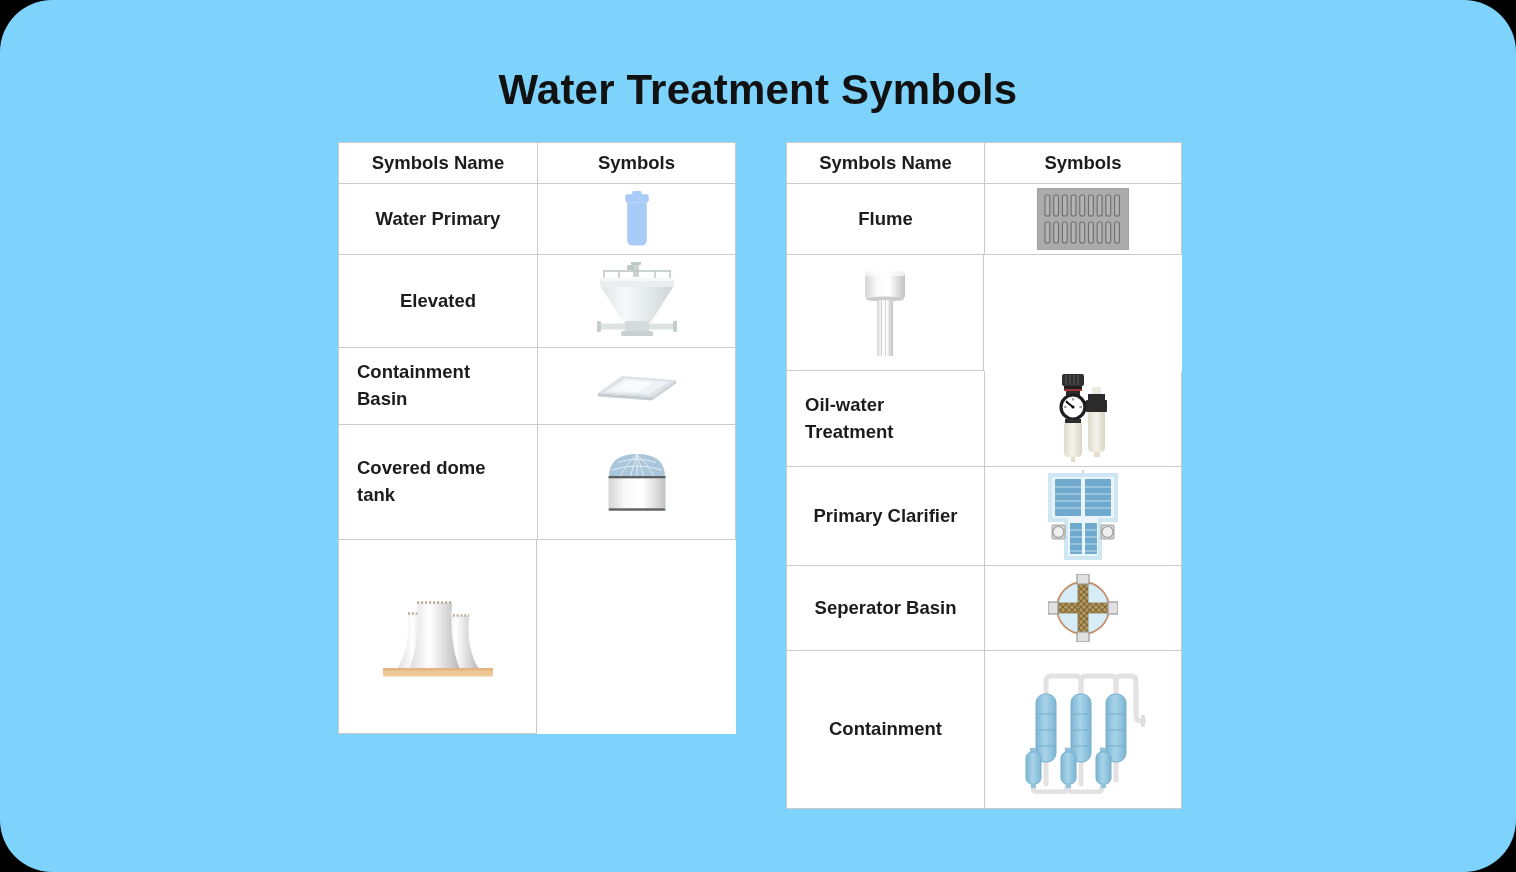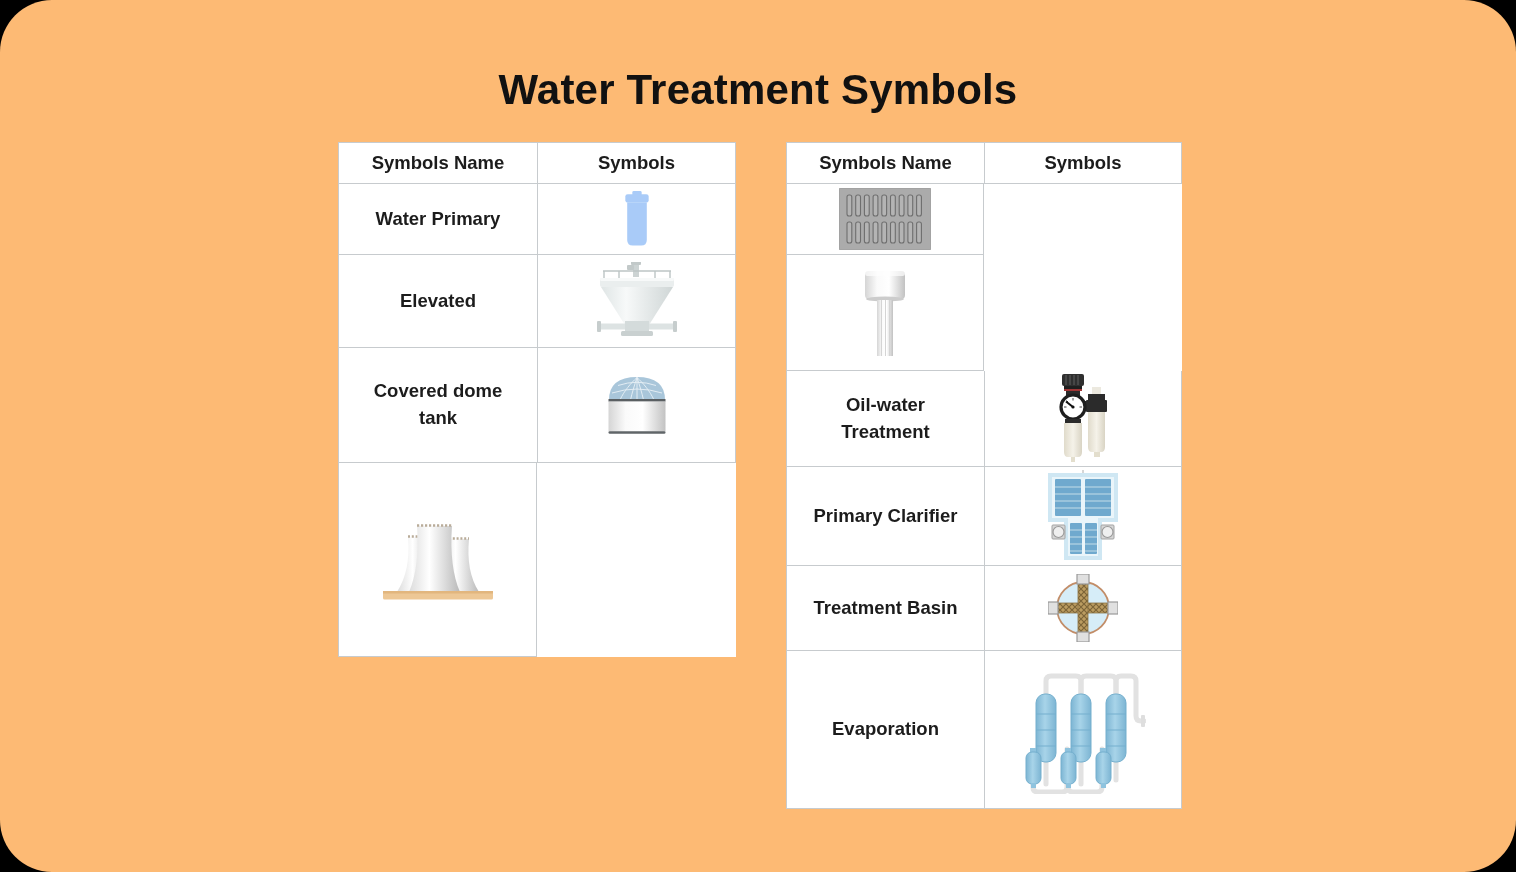--- a/index.html
+++ b/index.html
@@ -6,21 +6,21 @@
     margin: 0;
     width: 1516px;
     height: 872px;
     background: #000;
     overflow: hidden;
     font-family: "Liberation Sans", sans-serif;
   }
   .card {
     position: absolute;
     inset: 0;
-    background: #fdba74;
+    background: #7dd3fc;
     border-radius: 52px;
     overflow: hidden;
   }
   .title {
     position: absolute;
     top: 66px;
     left: 0;
     width: 100%;
     text-align: center;
     font-size: 42px;
@@ -38,21 +38,21 @@
   .tbl-left  { left: 338px; }
   .tbl-right { left: 786px; }
   .row { display: flex; }
   .cell {
     box-sizing: border-box;
     border-right: 1px solid #c7cbce;
     border-bottom: 1px solid #c7cbce;
     display: flex;
     align-items: center;
     justify-content: center;
-    text-align: center;
+    text-align: left;
     font-weight: 700;
     font-size: 18.5px;
     line-height: 1.45;
     color: #1c1c1c;
     padding: 2px 18px;
   }
   .tbl-left  .name { width: 199px; }
   .tbl-left  .sym  { width: 198px; padding: 0; }
   .tbl-right .name { width: 198px; }
   .tbl-right .sym  { width: 197px; padding: 0; }
@@ -142,20 +142,32 @@
           <rect x="4" y="59" width="4" height="11" rx="1" fill="#c6cdcd"></rect>
           <rect x="8" y="61.5" width="26" height="6" fill="#dde3e3"></rect>
           <rect x="80" y="59" width="4" height="11" rx="1" fill="#c6cdcd"></rect>
           <rect x="54" y="61.5" width="26" height="6" fill="#dde3e3"></rect>
           <rect x="32" y="59" width="24" height="12" fill="#d4dbdb"></rect>
           <rect x="28" y="69" width="32" height="5" rx="1.5" fill="#c9d0d0"></rect>
         </svg>
       </div>
     </div>
 
+    <div class="row" style="height:77px">
+      <div class="cell name">Containment Basin</div>
+      <div class="cell sym">
+        <svg width="90" height="30" viewBox="0 0 90 30">
+          <polygon points="6,22 60,26 60,29.5 6,25.5" fill="#c6ccd0"></polygon>
+          <polygon points="60,26 84,9 84,12.5 60,29.5" fill="#cdd3d7"></polygon>
+          <polygon points="6,22 30,5 84,9 60,26" fill="#dde2e6"></polygon>
+          <polygon points="13,21 33,7.5 77,10.8 57,23.5" fill="#eff2f4"></polygon>
+          <polygon points="20,19.5 35,9.5 62,11.5 47,21" fill="#f8fafb"></polygon>
+        </svg>
+      </div>
+    </div>
 
     <div class="row" style="height:115px">
       <div class="cell name">Covered dome tank</div>
       <div class="cell sym">
         <svg width="66" height="62" viewBox="0 0 66 62">
           <path d="M5 26 Q5 3 33 3 Q61 3 61 26 Z" fill="#a9c6da"></path>
           <g stroke="#e9f1f6" stroke-width="0.9" fill="none">
             <path d="M33 3.5 L33 26"></path>
             <path d="M33 3.5 C27 9 20 17 16 26"></path>
             <path d="M33 3.5 C39 9 46 17 50 26"></path>
@@ -187,20 +199,21 @@
     </div>
   </div>
 
   <div class="tbl tbl-right">
     <div class="row">
       <div class="cell name hdr">Symbols Name</div>
       <div class="cell sym hdr">Symbols</div>
     </div>
 
     <div class="row" style="height:71px">
+      <div class="cell name">Flume</div>
       <div class="cell sym">
         <svg width="92" height="62" viewBox="0 0 92 62">
           <rect width="92" height="62" rx="2" fill="#ababab" stroke="#9a9a9a" stroke-width="1"></rect>
           <g>
             <use href="#slot" x="8" y="7"></use>
               <use href="#slot" x="16.7" y="7"></use>
               <use href="#slot" x="25.4" y="7"></use>
             <use href="#slot" x="34.1" y="7"></use>
               <use href="#slot" x="42.8" y="7"></use>
               <use href="#slot" x="51.5" y="7"></use>
@@ -306,38 +319,38 @@
           </g>
           <rect x="6" y="55" width="13" height="14" rx="1" fill="#d6d6d6" stroke="#a3a3a3"></rect>
           <circle cx="12.5" cy="62" r="5.5" fill="#efefef" stroke="#9a9a9a" stroke-width="1.2"></circle>
           <rect x="55" y="55" width="13" height="14" rx="1" fill="#d6d6d6" stroke="#a3a3a3"></rect>
           <circle cx="61.5" cy="62" r="5.5" fill="#efefef" stroke="#9a9a9a" stroke-width="1.2"></circle>
         </svg>
       </div>
     </div>
 
     <div class="row" style="height:85px">
-      <div class="cell name">Treatment Basin</div>
+      <div class="cell name">Seperator Basin</div>
       <div class="cell sym">
         <svg width="70" height="68" viewBox="0 0 70 68">
           <circle cx="35" cy="34" r="26" fill="#d6edf8" stroke="#c28d68" stroke-width="1.8"></circle>
           <rect x="2" y="29" width="66" height="10" fill="url(#truss)" stroke="#8a7348" stroke-width="0.8"></rect>
           <rect x="30" y="1" width="10" height="66" fill="url(#truss)" stroke="#8a7348" stroke-width="0.8"></rect>
           <g fill="#e0e0e0" stroke="#9a9a9a" stroke-width="1.2">
             <rect x="29" y="0" width="12" height="10"></rect>
             <rect x="29" y="58" width="12" height="10"></rect>
             <rect x="0" y="28" width="10" height="12"></rect>
             <rect x="60" y="28" width="10" height="12"></rect>
           </g>
         </svg>
       </div>
     </div>
 
     <div class="row" style="height:158px">
-      <div class="cell name">Evaporation</div>
+      <div class="cell name">Containment</div>
       <div class="cell sym">
         <svg width="125" height="128" viewBox="0 0 125 128">
           <g fill="none" stroke="#e2e2e2" stroke-width="5" stroke-linecap="round">
             <path d="M25 34 V15 q0 -5 5 -5 h25 q5 0 5 5 v19"></path>
             <path d="M60 34 V15 q0 -5 5 -5 h25 q5 0 5 5 v19"></path>
             <path d="M95 34 V15 q0 -5 5 -5 h10 q5 0 5 5 v35 q0 5 5 5 h3"></path>
             <path d="M25 92 v26 M60 92 v26 M95 92 v22"></path>
             <path d="M12 114 v7 q0 5 5 5 h24 q5 0 5 -5 v-38"></path>
             <path d="M47 114 v7 q0 5 5 5 h24 q5 0 5 -5 v-38"></path>
           </g>

